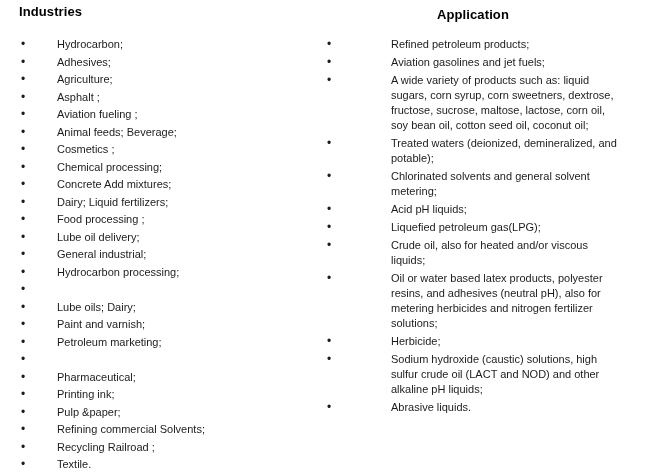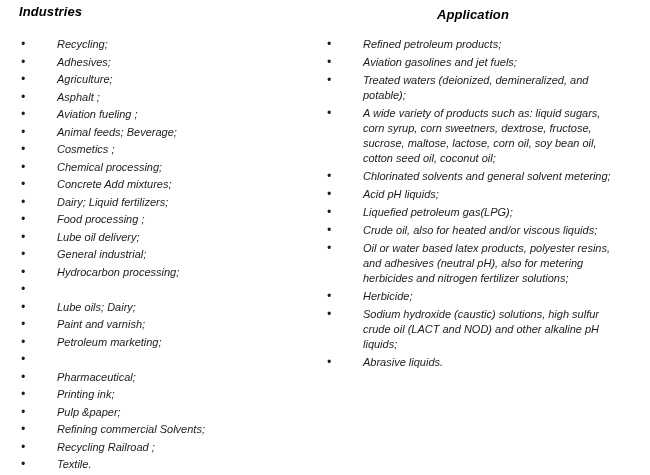--- a/index.html
+++ b/index.html
@@ -11,21 +11,20 @@
     height: 475px;
     background: #ffffff;
     font-family: "Liberation Sans", sans-serif;
     color: #1c1c1c;
     position: relative;
     overflow: hidden;
   }
   .page {
     position: absolute;
     inset: 0;
-    font-style: italic;
   }
   .col {
     position: absolute;
   }
   .col-industries {
     left: 19px;
     top: 5px;
     width: 295px;
   }
   .col-application {
@@ -48,21 +47,21 @@
     margin: 0;
     padding: 0;
   }
   .bullet-item {
     display: flex;
     align-items: flex-start;
     font-size: 11px;
     line-height: 15px;
   }
   .col-industries .bullet-item { margin-bottom: 2.5px; }
-  .col-application .bullet-item { margin-bottom: 3px; }
+  .col-application .bullet-item { margin-bottom: 3px; gap: 28px; }
 
   .bullet {
     flex: none;
     display: block;
   }
   .col-industries .bullet { width: 38px; }
   .col-application .bullet { width: 40px; }
   .bullet::before {
     content: "\2022";
     font-size: 12px;
@@ -81,21 +80,21 @@
 <body>
 
 <div class="page">
 
   <div class="col col-industries">
     <h2 class="section-title">Industries</h2>
     <div class="bullet-list">
 
         <div class="bullet-item">
           <span class="bullet"></span>
-          <span class="item-text">Recycling;</span>
+          <span class="item-text">Hydrocarbon;</span>
         </div>
 
         <div class="bullet-item">
           <span class="bullet"></span>
           <span class="item-text">Adhesives;</span>
         </div>
 
         <div class="bullet-item">
           <span class="bullet"></span>
           <span class="item-text">Agriculture;</span>
@@ -220,26 +219,26 @@
           <span class="item-text">Refined petroleum products;</span>
         </div>
 
         <div class="bullet-item">
           <span class="bullet"></span>
           <span class="item-text">Aviation gasolines and jet fuels;</span>
         </div>
 
         <div class="bullet-item">
           <span class="bullet"></span>
+          <span class="item-text">A wide variety of products such as: liquid sugars, corn syrup, corn sweetners, dextrose, fructose, sucrose, maltose, lactose, corn oil, soy bean oil, cotton seed oil, coconut oil;</span>
+        </div>
+
+        <div class="bullet-item">
+          <span class="bullet"></span>
           <span class="item-text">Treated waters (deionized, demineralized, and potable);</span>
-        </div>
-
-        <div class="bullet-item">
-          <span class="bullet"></span>
-          <span class="item-text">A wide variety of products such as: liquid sugars, corn syrup, corn sweetners, dextrose, fructose, sucrose, maltose, lactose, corn oil, soy bean oil, cotton seed oil, coconut oil;</span>
         </div>
 
         <div class="bullet-item">
           <span class="bullet"></span>
           <span class="item-text">Chlorinated solvents and general solvent metering;</span>
         </div>
 
         <div class="bullet-item">
           <span class="bullet"></span>
           <span class="item-text">Acid pH liquids;</span>

